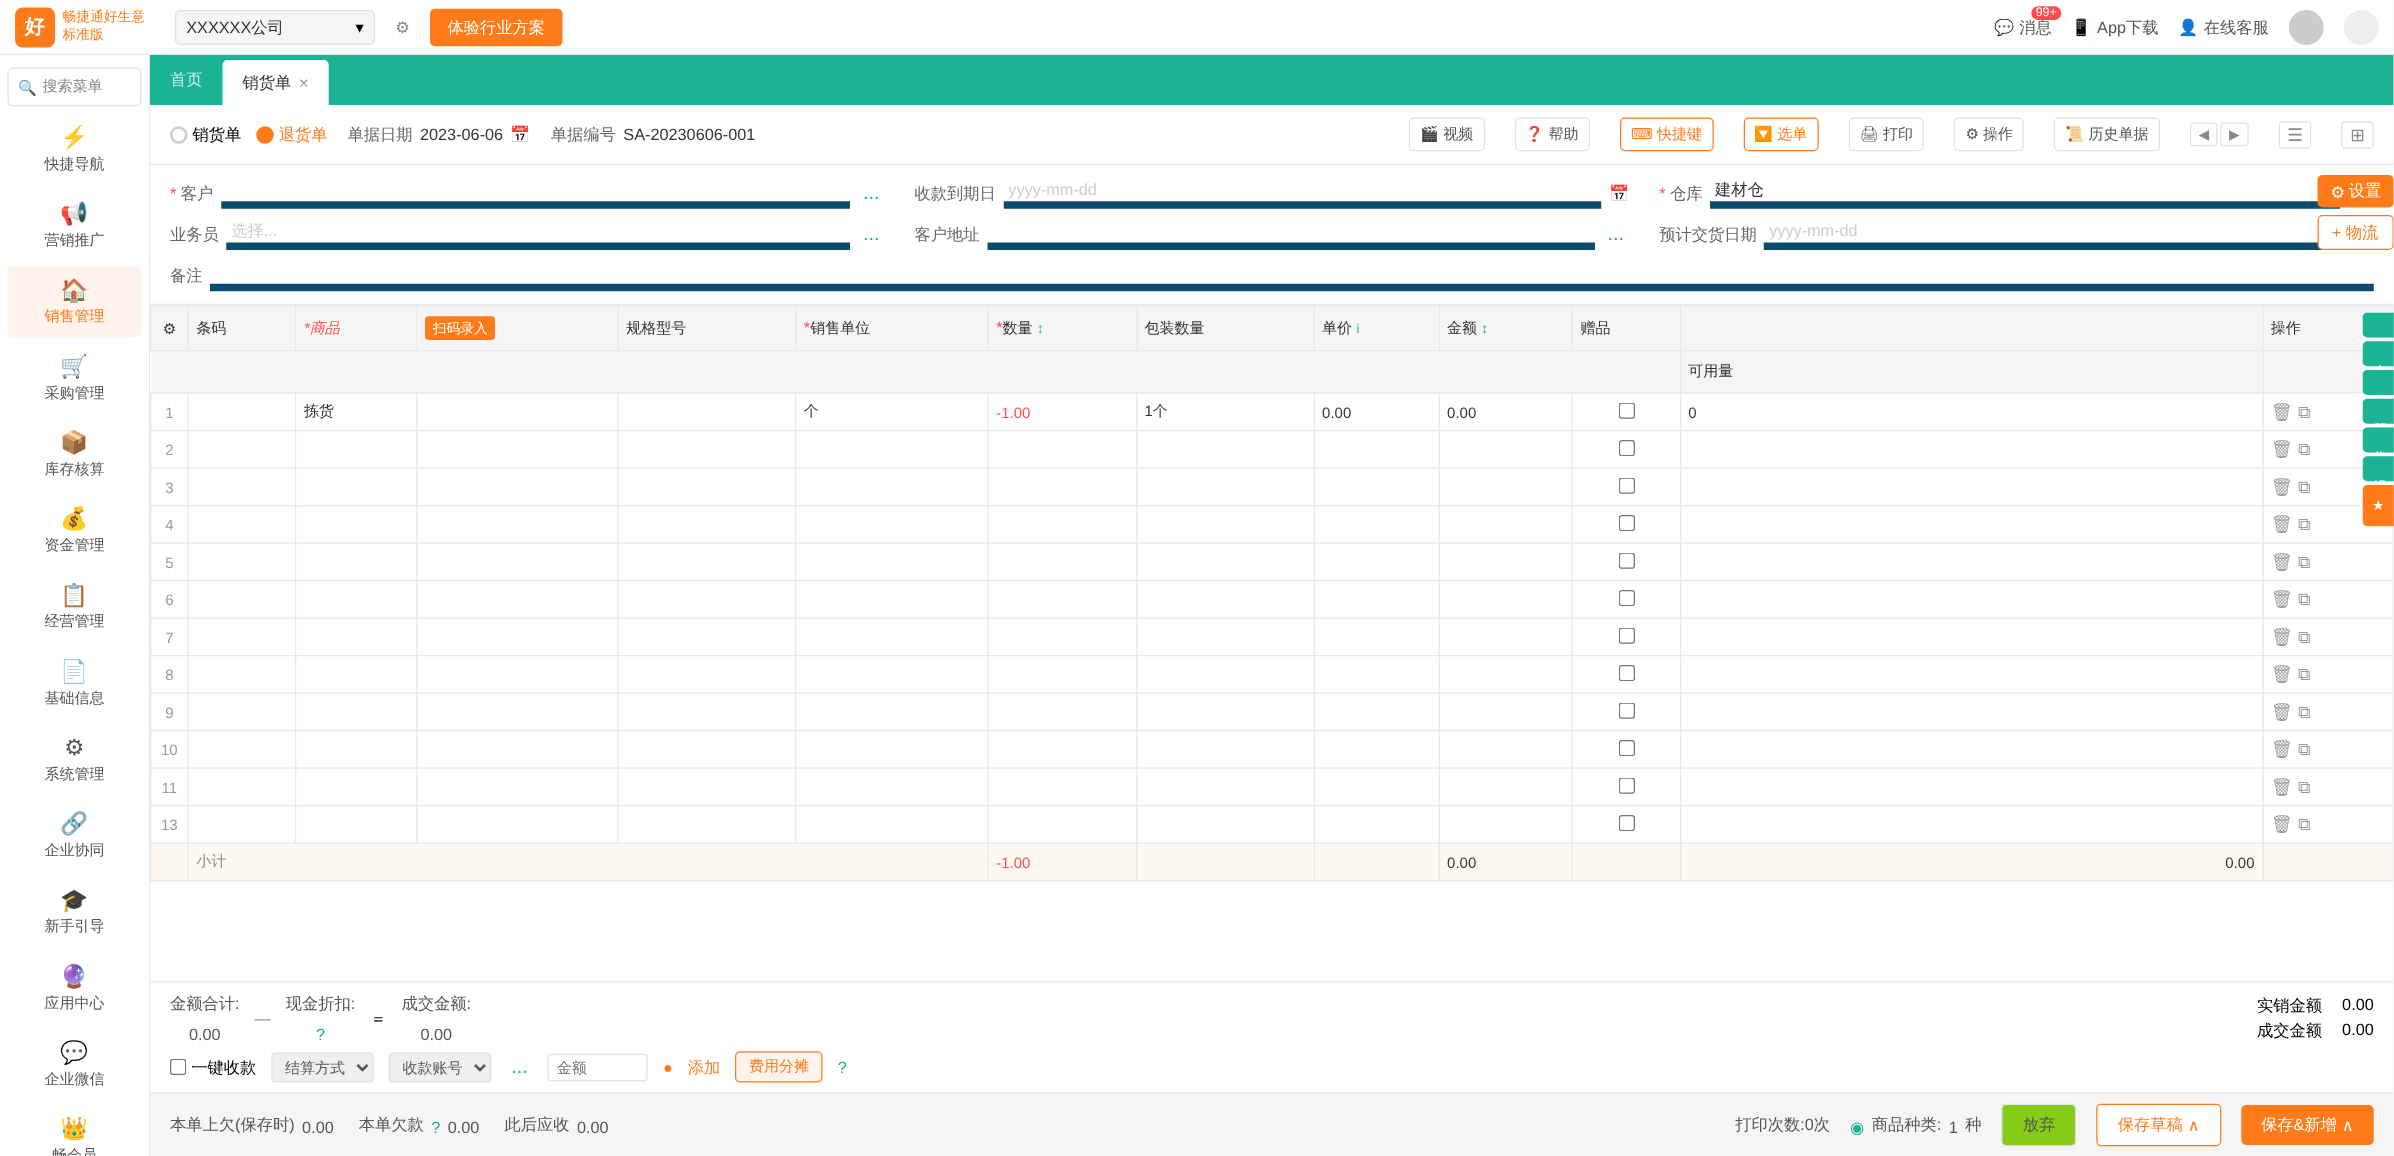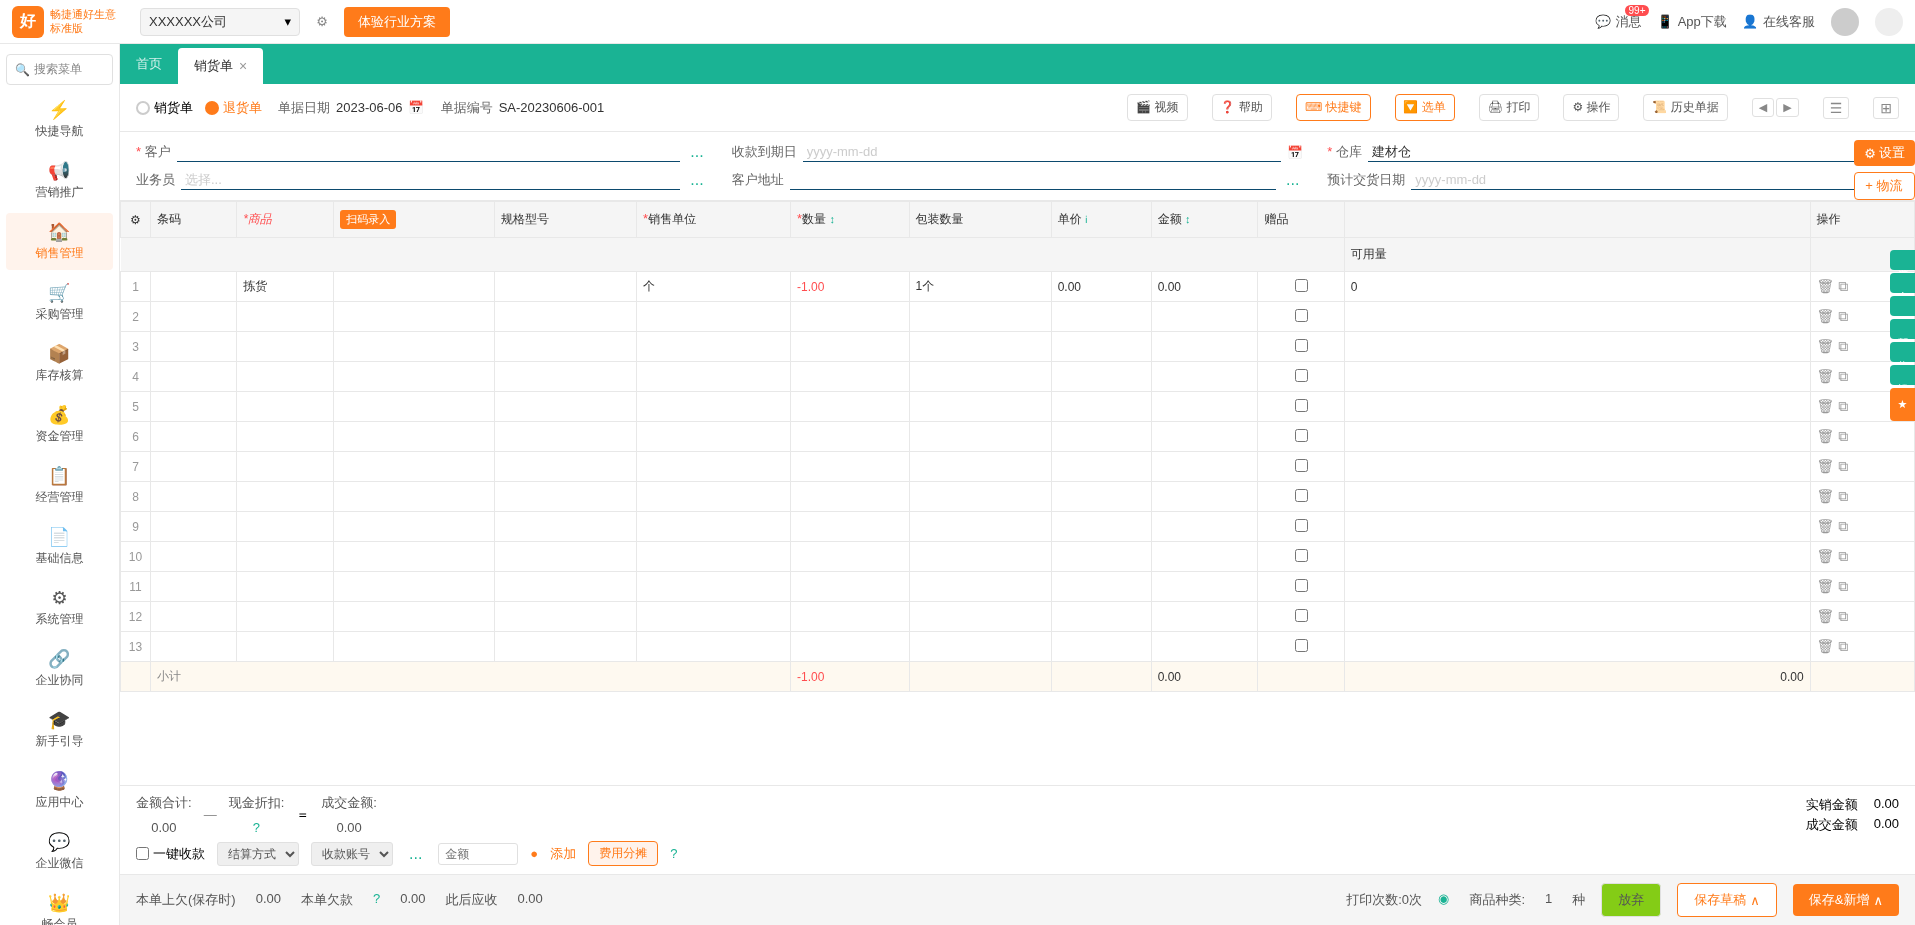--- a/index.html
+++ b/index.html
@@ -75,33 +75,33 @@
     .footer-sum { display: flex; align-items: center; gap: 8px; color: #555; flex-direction: column; }
     .footer-bottom { display: flex; align-items: center; gap: 12px; }
     .footer-checkbox { display: flex; align-items: center; gap: 4px; }
     .footer-select { border: 1px solid #e0e0e0; border-radius: 3px; padding: 3px 6px; font-size: 12px; color: #555; }
     .expense-btn { border: 1px solid #ff7b1a; color: #ff7b1a; background: #fff; border-radius: 4px; padding: 3px 10px; cursor: pointer; font-size: 12px; }
     .expense-btn.active { background: #fff3ec; }
     .help-icon { color: #1ab394; cursor: pointer; }
 
     
     .bottom-bar { background: #f5f5f5; border-top: 1px solid #e8e8e8; padding: 8px 16px; display: flex; align-items: center; gap: 20px; }
-    .bottom-info { display: flex; align-items: flex-start; gap: 20px; color: #555; font-size: 12px; }
+    .bottom-info { display: flex; align-items: flex-end; gap: 6px; color: #555; font-size: 12px; }
     .discard-btn { border: 1px solid #e0e0e0; background: #84cc16; border-radius: 4px; padding: 7px 16px; cursor: pointer; color: #555; }
     .save-draft-btn { border: 1px solid #ff7b1a; background: #fff; color: #ff7b1a; border-radius: 4px; padding: 7px 16px; cursor: pointer; display: flex; align-items: center; gap: 4px; }
     .save-new-btn { background: #ff7b1a; color: #fff; border: none; border-radius: 4px; padding: 7px 16px; cursor: pointer; display: flex; align-items: center; gap: 4px; }
 
     .nav-arrows { display: flex; gap: 2px; }
     .nav-arrow { background: none; border: 1px solid #e0e0e0; border-radius: 3px; padding: 2px 6px; cursor: pointer; color: #888; font-size: 11px; }
 
     .form-section { background: #fff; padding: 10px 16px; border-bottom: 1px solid #e8e8e8; position: relative; }
     .form-grid { display: grid; grid-template-columns: 1fr 1fr 1fr; gap: 8px 24px; align-items: center; }
     .fg-row { display: flex; align-items: center; gap: 6px; }
     .fg-label { color: #666; white-space: nowrap; font-size: 13px; }
-    .fg-input { flex: 1; border: none; border-bottom: 1px solid #0c4a6e; padding: 2px 4px; font-size: 13px; color: #333; outline: none; }
+    .fg-input { flex: 1; border: none; border-bottom: 6px solid #0c4a6e; padding: 2px 4px; font-size: 13px; color: #333; outline: none; }
     .fg-input::placeholder { color: #ccc; }
 
     .op-icons { display: flex; gap: 4px; }
     .op-icon { color: #999; cursor: pointer; font-size: 14px; }
   </style>
 </head>
 <body>
 
 <div class="topbar">
   <div class="logo-area">
@@ -279,20 +279,24 @@
             <span class="fg-label">客户地址</span>
             <input class="fg-input" style="flex: 1 1 0%;">
             <span class="dots-btn">...</span>
           </div>
           <div class="fg-row">
             <span class="fg-label">预计交货日期</span>
             <input class="fg-input" placeholder="yyyy-mm-dd" style="flex: 1 1 0%;">
             <span style="color:#888;cursor:pointer;">📅</span>
           </div>
 
+          <div class="fg-row" style="grid-column:1/-1;">
+            <span class="fg-label">备注</span>
+            <input class="fg-input" style="flex: 1 1 0%;">
+          </div>
         </div>
 
         <div style="position:absolute; right:0; top:8px; display:flex; flex-direction:column; gap:6px;">
           <button class="action-btn">
             <span>⚙</span>
             <span>设置</span>
           </button>
           <button class="action-btn outline">
             <span>+ 物流</span>
           </button>
@@ -542,40 +546,20 @@
                 <td class="checkbox-cell"><input type="checkbox" style=""></td>
                 <td></td>
                 <td>
                   <div class="op-icons">
                     <span class="op-icon">🗑</span>
                     <span class="op-icon">⧉</span>
                   </div>
                 </td>
               </tr>
             <tr>
-                <td class="row-num">12</td>
-                <td></td>
-                <td></td>
-                <td></td>
-                <td></td>
-                <td></td>
-                <td></td>
-                <td></td>
-                <td></td>
-                <td></td>
-                <td class="checkbox-cell"><input type="checkbox" style=""></td>
-                <td></td>
-                <td>
-                  <div class="op-icons">
-                    <span class="op-icon">🗑</span>
-                    <span class="op-icon">⧉</span>
-                  </div>
-                </td>
-              </tr>
-            <tr>
                 <td class="row-num">13</td>
                 <td></td>
                 <td></td>
                 <td></td>
                 <td></td>
                 <td></td>
                 <td></td>
                 <td></td>
                 <td></td>
                 <td></td>

